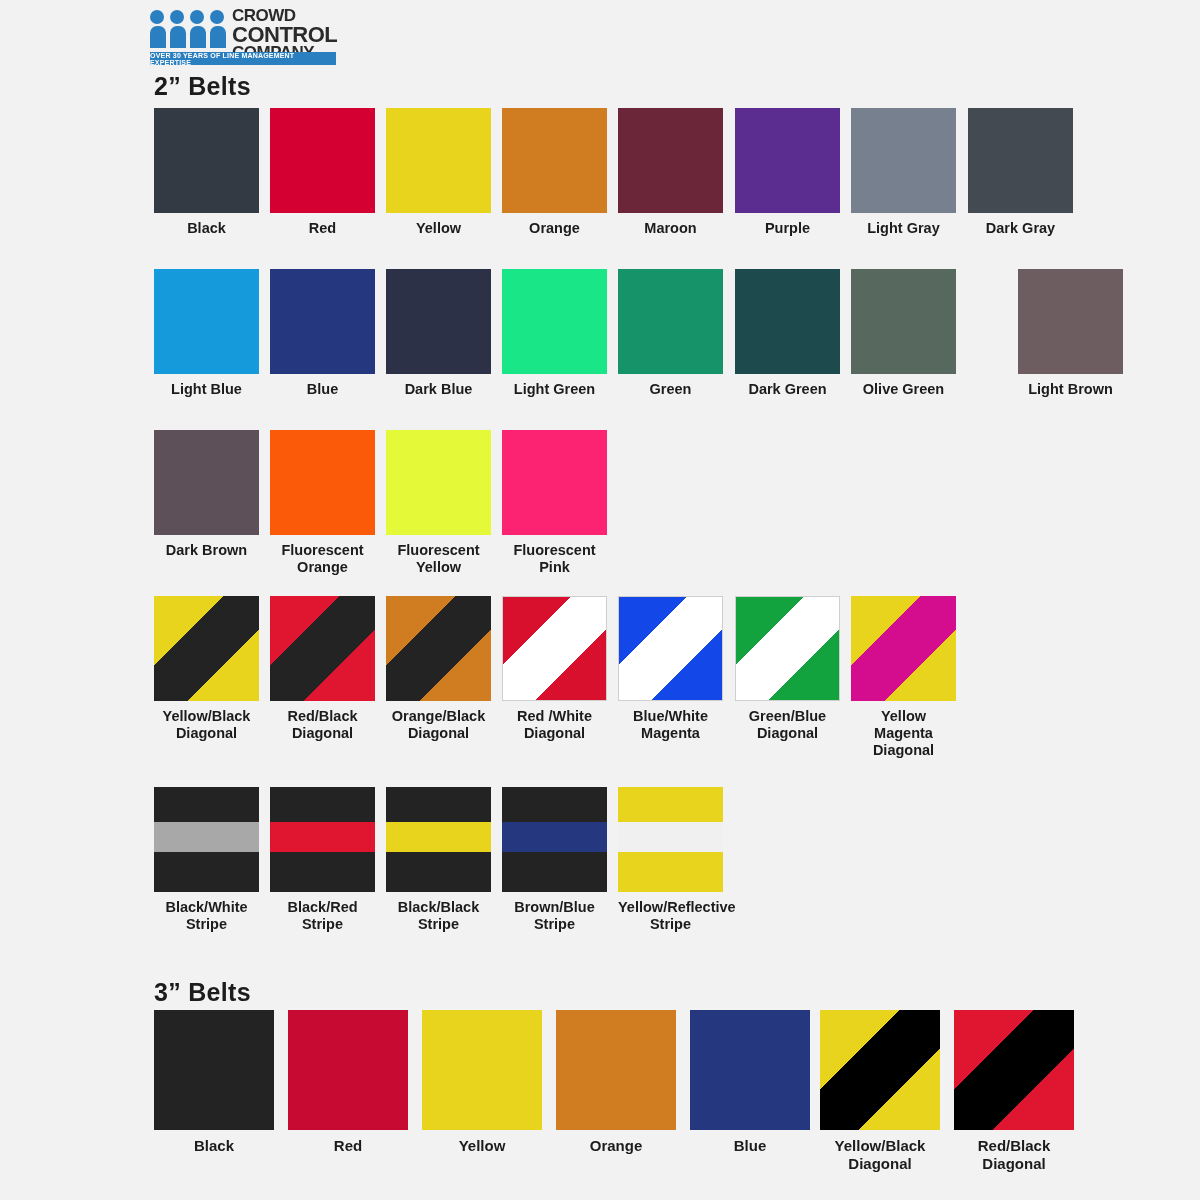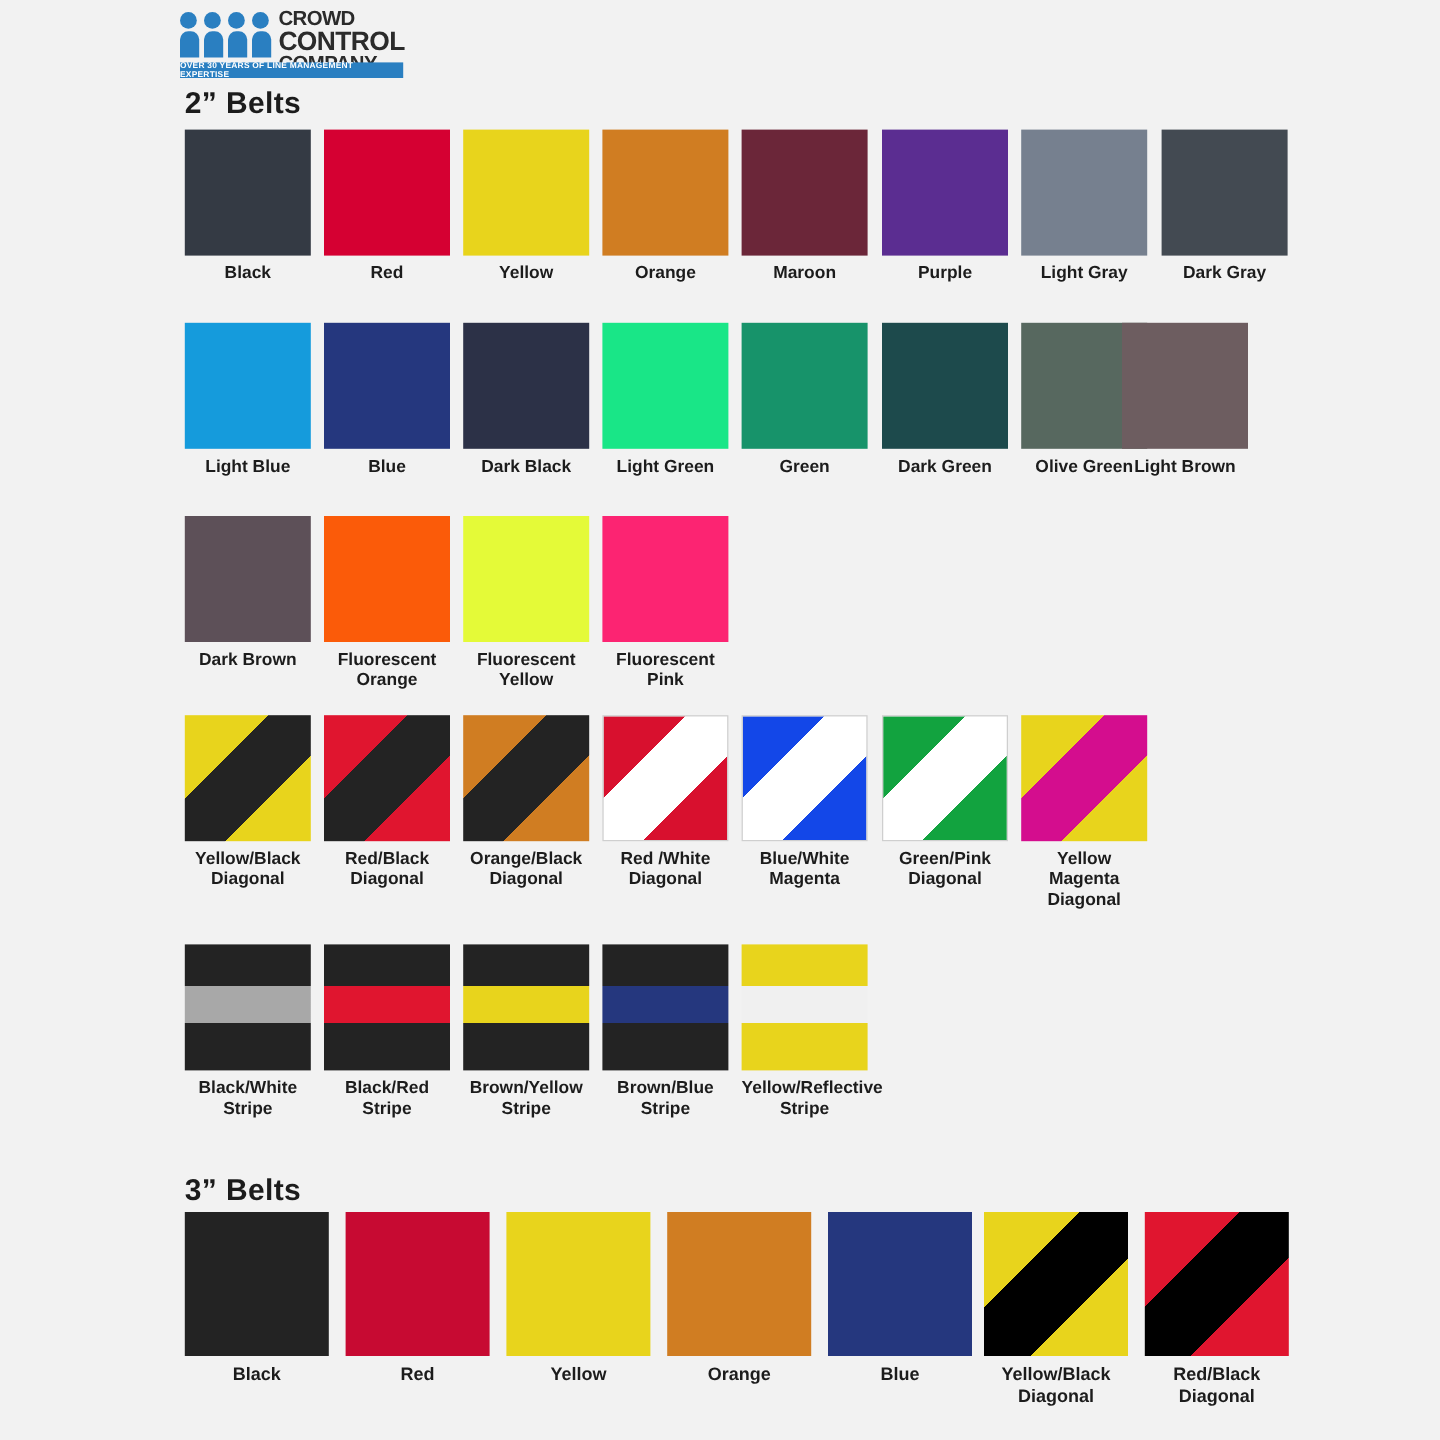--- a/index.html
+++ b/index.html
@@ -107,39 +107,39 @@
       <div class="swatch-cell" style="left: 154px; top: 269px; width: 105px;">
         <div class="swatch" style="background: rgb(21, 155, 220);"></div>
         <div class="label">Light Blue</div>
       </div>
       <div class="swatch-cell" style="left: 270px; top: 269px; width: 105px;">
         <div class="swatch" style="background: rgb(37, 55, 126);"></div>
         <div class="label">Blue</div>
       </div>
       <div class="swatch-cell" style="left: 386px; top: 269px; width: 105px;">
         <div class="swatch" style="background: rgb(44, 49, 71);"></div>
-        <div class="label">Dark Black</div>
+        <div class="label">Dark Blue</div>
       </div>
       <div class="swatch-cell" style="left: 502px; top: 269px; width: 105px;">
         <div class="swatch" style="background: rgb(25, 230, 135);"></div>
         <div class="label">Light Green</div>
       </div>
       <div class="swatch-cell" style="left: 618px; top: 269px; width: 105px;">
         <div class="swatch" style="background: rgb(23, 147, 106);"></div>
         <div class="label">Green</div>
       </div>
       <div class="swatch-cell" style="left: 735px; top: 269px; width: 105px;">
         <div class="swatch" style="background: rgb(29, 74, 76);"></div>
         <div class="label">Dark Green</div>
       </div>
       <div class="swatch-cell" style="left: 851px; top: 269px; width: 105px;">
         <div class="swatch" style="background: rgb(87, 104, 95);"></div>
         <div class="label">Olive Green</div>
       </div>
-      <div class="swatch-cell" style="left: 935px; top: 269px; width: 105px;">
+      <div class="swatch-cell" style="left: 1018px; top: 269px; width: 105px;">
         <div class="swatch" style="background: rgb(109, 93, 96);"></div>
         <div class="label">Light Brown</div>
       </div>
       <div class="swatch-cell" style="left: 154px; top: 430px; width: 105px;">
         <div class="swatch" style="background: rgb(93, 80, 88);"></div>
         <div class="label">Dark Brown</div>
       </div>
       <div class="swatch-cell" style="left: 270px; top: 430px; width: 105px;">
         <div class="swatch" style="background: rgb(251, 91, 9);"></div>
         <div class="label">Fluorescent Orange</div>
@@ -167,37 +167,37 @@
       <div class="swatch-cell" style="left: 502px; top: 596px; width: 105px;">
         <div class="swatch bordered" style="background: linear-gradient(135deg, rgb(216, 16, 46) 0%, rgb(216, 16, 46) 33%, rgb(255, 255, 255) 33%, rgb(255, 255, 255) 66%, rgb(216, 16, 46) 66%, rgb(216, 16, 46) 100%);"></div>
         <div class="label">Red /White Diagonal</div>
       </div>
       <div class="swatch-cell" style="left: 618px; top: 596px; width: 105px;">
         <div class="swatch bordered" style="background: linear-gradient(135deg, rgb(19, 71, 232) 0%, rgb(19, 71, 232) 33%, rgb(255, 255, 255) 33%, rgb(255, 255, 255) 66%, rgb(19, 71, 232) 66%, rgb(19, 71, 232) 100%);"></div>
         <div class="label">Blue/White Magenta</div>
       </div>
       <div class="swatch-cell" style="left: 735px; top: 596px; width: 105px;">
         <div class="swatch bordered" style="background: linear-gradient(135deg, rgb(18, 163, 63) 0%, rgb(18, 163, 63) 33%, rgb(255, 255, 255) 33%, rgb(255, 255, 255) 66%, rgb(18, 163, 63) 66%, rgb(18, 163, 63) 100%);"></div>
-        <div class="label">Green/Pink Diagonal</div>
+        <div class="label">Green/Blue Diagonal</div>
       </div>
       <div class="swatch-cell" style="left: 851px; top: 596px; width: 105px;">
         <div class="swatch" style="background: linear-gradient(135deg, rgb(232, 212, 28) 0%, rgb(232, 212, 28) 33%, rgb(212, 13, 142) 33%, rgb(212, 13, 142) 66%, rgb(232, 212, 28) 66%, rgb(232, 212, 28) 100%);"></div>
         <div class="label">Yellow Magenta Diagonal</div>
       </div>
       <div class="swatch-cell" style="left: 154px; top: 787px; width: 105px;">
         <div class="swatch" style="background: linear-gradient(rgb(35, 35, 35) 0%, rgb(35, 35, 35) 33%, rgb(168, 168, 168) 33%, rgb(168, 168, 168) 62%, rgb(35, 35, 35) 62%, rgb(35, 35, 35) 100%);"></div>
         <div class="label">Black/White Stripe</div>
       </div>
       <div class="swatch-cell" style="left: 270px; top: 787px; width: 105px;">
         <div class="swatch" style="background: linear-gradient(rgb(35, 35, 35) 0%, rgb(35, 35, 35) 33%, rgb(224, 21, 47) 33%, rgb(224, 21, 47) 62%, rgb(35, 35, 35) 62%, rgb(35, 35, 35) 100%);"></div>
         <div class="label">Black/Red Stripe</div>
       </div>
       <div class="swatch-cell" style="left: 386px; top: 787px; width: 105px;">
         <div class="swatch" style="background: linear-gradient(rgb(35, 35, 35) 0%, rgb(35, 35, 35) 33%, rgb(232, 212, 28) 33%, rgb(232, 212, 28) 62%, rgb(35, 35, 35) 62%, rgb(35, 35, 35) 100%);"></div>
-        <div class="label">Brown/Yellow Stripe</div>
+        <div class="label">Black/Black Stripe</div>
       </div>
       <div class="swatch-cell" style="left: 502px; top: 787px; width: 105px;">
         <div class="swatch" style="background: linear-gradient(rgb(35, 35, 35) 0%, rgb(35, 35, 35) 33%, rgb(37, 55, 126) 33%, rgb(37, 55, 126) 62%, rgb(35, 35, 35) 62%, rgb(35, 35, 35) 100%);"></div>
         <div class="label">Brown/Blue Stripe</div>
       </div>
       <div class="swatch-cell" style="left: 618px; top: 787px; width: 105px;">
         <div class="swatch" style="background: linear-gradient(rgb(232, 212, 28) 0%, rgb(232, 212, 28) 33%, rgb(240, 240, 240) 33%, rgb(240, 240, 240) 62%, rgb(232, 212, 28) 62%, rgb(232, 212, 28) 100%);"></div>
         <div class="label">Yellow/Reflective Stripe</div>
       </div>
       <div class="section-title" style="left: 154px; top: 978px;">3” Belts</div>

